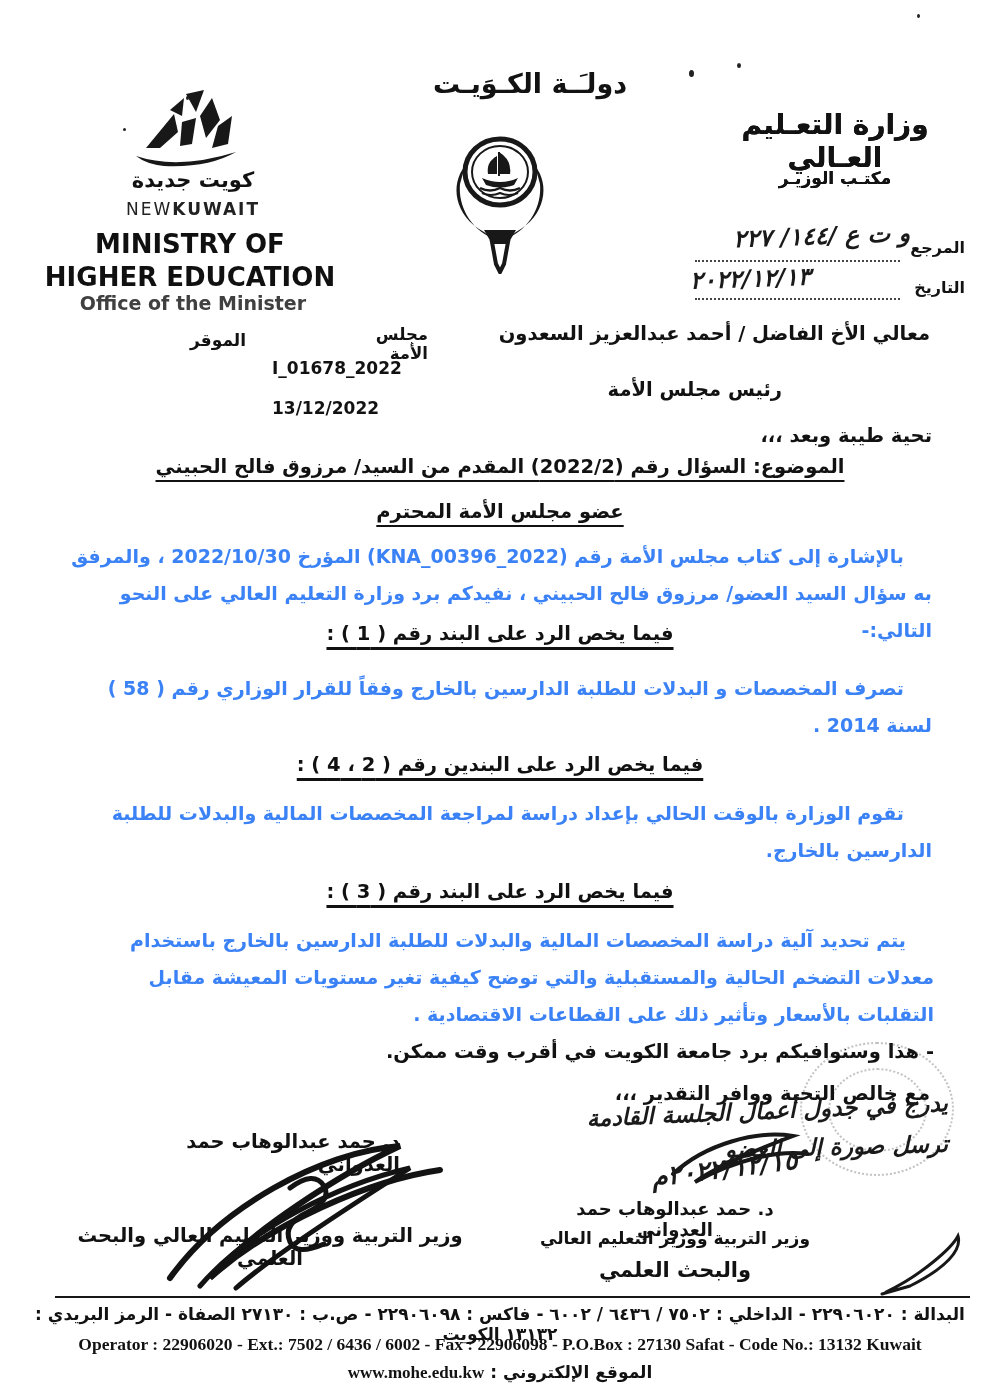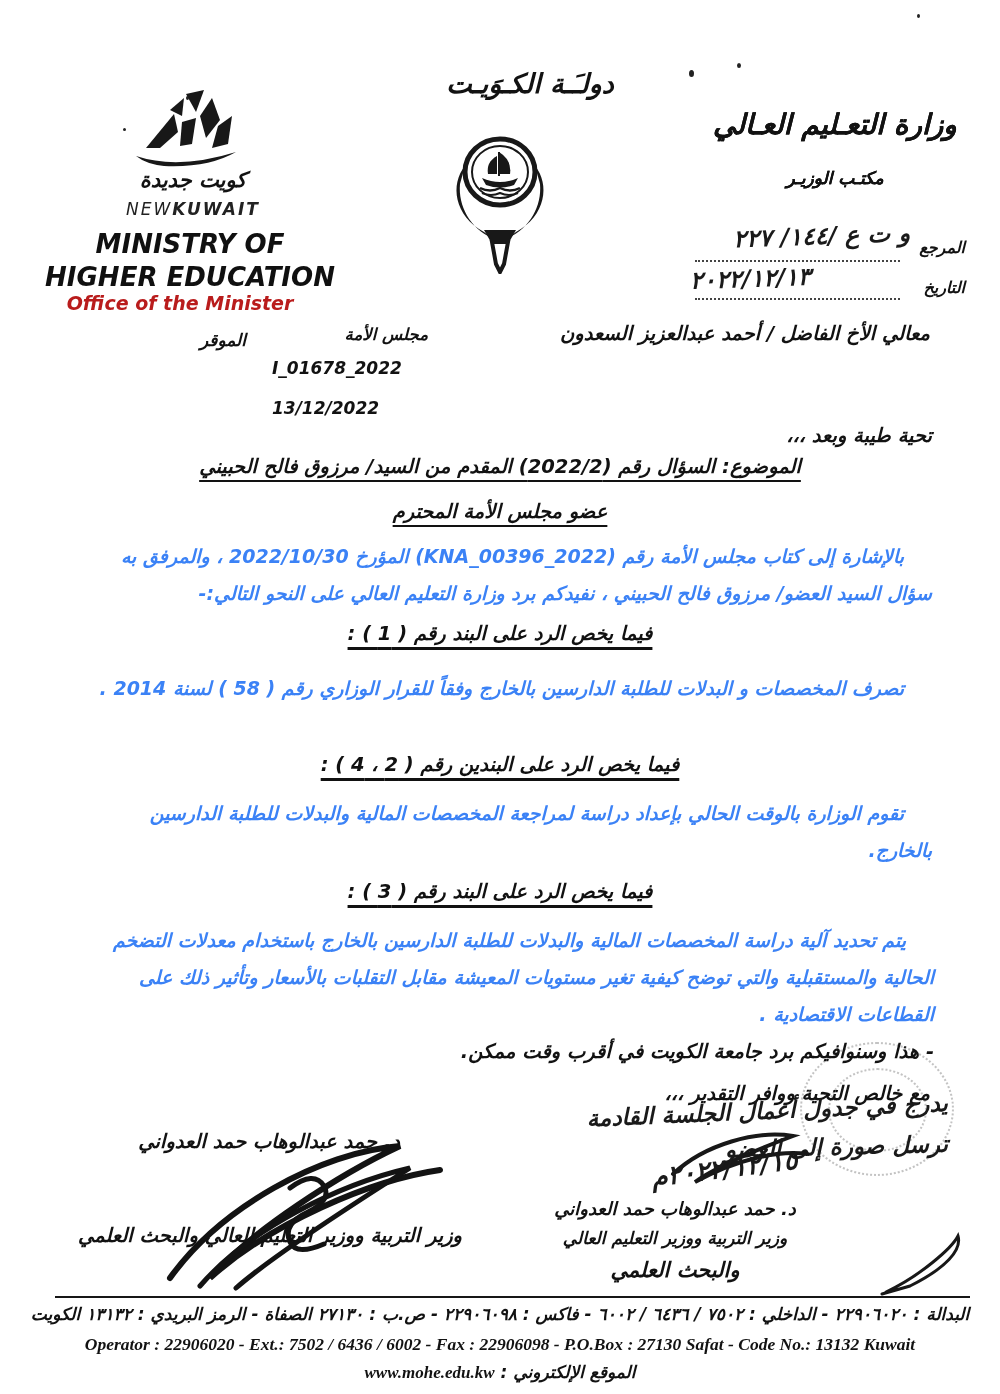--- a/index.html
+++ b/index.html
@@ -1,21 +1,21 @@
 <!DOCTYPE html>
 <html lang="ar"><head>
 <meta charset="utf-8">
 <style>
   html,body{margin:0;padding:0;background:#e8e8e8;}
   .page{
     position:relative;width:1000px;height:1394px;margin:0 auto;
     background:#ffffff;color:#121212;overflow:hidden;
     font-family:"DejaVu Sans",sans-serif;
   }
-  .abs{position:absolute;font-style:italic;}
+  .abs{position:absolute;}
   .ar{direction:rtl;unicode-bidi:plaintext;}
   .b{font-weight:700;}
   .center{text-align:center;}
   .right{text-align:right;}
   .u{text-decoration:underline;text-decoration-thickness:2px;text-underline-offset:7px;}
   .body-par{
     direction:rtl;text-align:right;font-weight:700;font-size:19px;line-height:37px;
     color:#3b82f6;
   }
   .indent{text-indent:28px;}
@@ -75,34 +75,35 @@
     </svg>
   </div>
   <div class="abs ar b" style="left:118px;top:168px;width:150px;text-align:center;font-size:21px;">كويت جديدة</div>
   <div class="abs" style="left:108px;top:199px;width:170px;text-align:center;font-size:17px;letter-spacing:2px;color:#222;">
     <span>NEW</span><span class="b">KUWAIT</span>
   </div>
   <div class="abs b center" style="left:40px;top:228px;width:300px;font-size:26px;line-height:33px;color:#101010;">
     <div>MINISTRY OF</div>
     <div>HIGHER EDUCATION</div>
   </div>
-  <div class="abs b center" style="left:50px;top:292px;width:260px;font-size:19px;color:#b91c1c;">Office of the Minister</div>
+  <div class="abs b center" style="left:63px;top:292px;width:260px;font-size:19px;color:#404040;">Office of the Minister</div>
 
   <div class="abs ar b center" style="left:710px;top:108px;width:250px;font-size:28px;letter-spacing:-1px;text-shadow:0 0 .6px #000;">وزارة التعـليم العـالي</div>
   <div class="abs ar b center" style="left:745px;top:168px;width:180px;font-size:17px;text-shadow:0 0 .5px #000;">مكتـب الوزيـر</div>
 
   <div class="abs ar b" style="left:905px;top:238px;width:60px;font-size:16px;">المرجع</div>
   <div class="abs dotline" style="left:695px;top:236px;width:205px;height:24px;"></div>
   <div class="abs ar hand" style="left:680px;top:222px;width:230px;font-size:24px;transform:rotate(-2deg);">و ت ع /١٤٤/ ٢٢٧</div>
 
   <div class="abs ar b" style="left:905px;top:278px;width:60px;font-size:16px;">التاريخ</div>
   <div class="abs dotline" style="left:695px;top:276px;width:205px;height:22px;"></div>
   <div class="abs ar hand" style="left:690px;top:262px;width:220px;font-size:24px;transform:rotate(-2deg);">٢٠٢٢/١٢/١٣</div>
 
   <div class="abs ar b right" style="right:70px;top:322px;width:560px;font-size:19.5px;">معالي الأخ الفاضل / أحمد عبدالعزيز السعدون</div>
+  <div class="abs ar b right" style="right:218px;top:378px;width:300px;font-size:19.5px;">رئيس مجلس الأمة</div>
   <div class="abs ar b right" style="right:68px;top:424px;width:300px;font-size:19.5px;">تحية طيبة وبعد ،،،</div>
 
   <div class="abs ar b" style="left:338px;top:325px;width:90px;font-size:16.5px;">مجلس الأمة</div>
   <div class="abs ar b" style="left:176px;top:330px;width:70px;font-size:17px;">الموقر</div>
   <div class="abs b" style="left:272px;top:358px;width:140px;font-size:17px;">I_01678_2022</div>
   <div class="abs b" style="left:272px;top:398px;width:140px;font-size:17px;">13/12/2022</div>
 
   <div class="abs ar b u center" style="left:150px;top:455px;width:700px;font-size:19.5px;">الموضوع: السؤال رقم (2022/2) المقدم من السيد/ مرزوق فالح الحبيني</div>
   <div class="abs ar b u center" style="left:330px;top:500px;width:340px;font-size:19.5px;">عضو مجلس الأمة المحترم</div>
 

